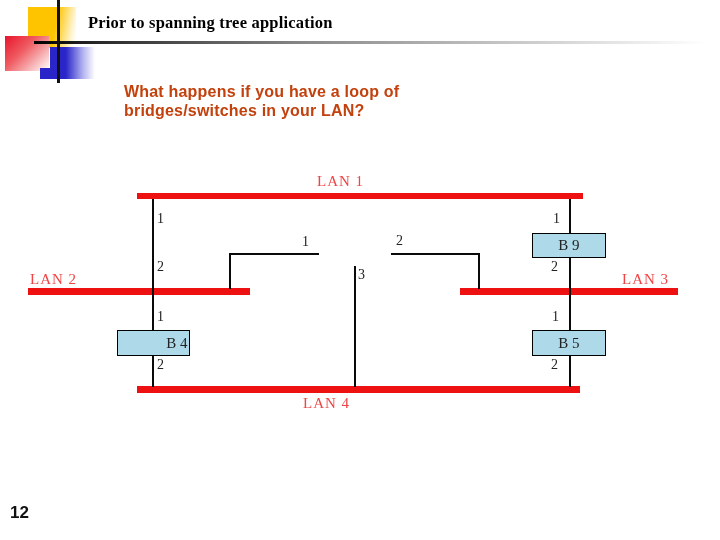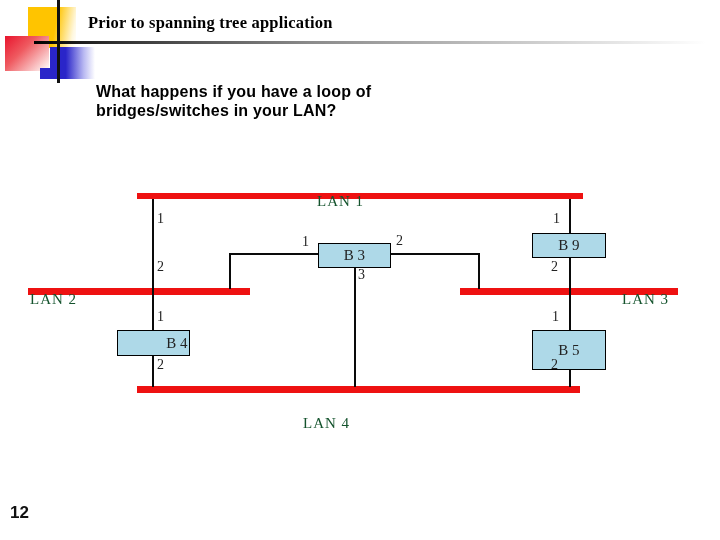--- a/index.html
+++ b/index.html
@@ -18,39 +18,39 @@
   .deco-blue-small{left:40px; top:68px; width:14px; height:11px; background:#2a25c9;}
   .deco-vline{position:absolute; left:57px; top:0; width:3px; height:83px; background:#111;}
   .title-rule{position:absolute; left:34px; top:41px; width:686px; height:3px;
     background:linear-gradient(to right,#000 0%,#2b2b2b 10%,#8a8a8a 40%,#c8c8c8 70%,rgba(255,255,255,0) 98%);}
   .slide-title{
     position:absolute; left:88px; top:13px; margin:0;
     font:bold 16.5px "Liberation Serif", serif; color:#000; letter-spacing:.2px;
   }
   
   .body-text{
-    position:absolute; left:96px; top:82px;
+    position:absolute; left:124px; top:82px;
     font:bold 16px "Liberation Sans", sans-serif; letter-spacing:.2px;
-    line-height:19px; color:#000000;
+    line-height:19px; color:#c2410c;
   }
   
   .page-number{
     position:absolute; left:10px; top:503px;
     font:bold 17px "Liberation Sans", sans-serif; color:#111;
   }
   
   .bus{position:absolute; background:#ee1111; z-index:1;}
   .wire{position:absolute; background:#0a0a0a; z-index:2;}
   .bridge{
     position:absolute; z-index:3; box-sizing:border-box;
     background:#aed9e8; border:1.5px solid #000;
     display:flex; align-items:center; justify-content:center;
     font:15px "Liberation Serif", serif; color:#222;
   }
-  .lan-label{position:absolute; z-index:4; font:15px "Liberation Serif", serif; color:#14532d; letter-spacing:1px;margin-top:20px;}
+  .lan-label{position:absolute; z-index:4; font:15px "Liberation Serif", serif; color:#ef4444; letter-spacing:1px;}
   .port{position:absolute; z-index:4; font:14px "Liberation Serif", serif; color:#222;}
 </style>
 </head>
 <body>
 
 <div class="slide">
 
   <div class="deco-sq deco-gold"></div>
   <div class="deco-sq deco-red"></div>
   <div class="deco-sq deco-blue"></div>
@@ -79,27 +79,24 @@
   <div class="wire" style="left:569px; top:199px; width:2px; height:188px;"></div>
   <div class="wire" style="left:354px; top:266px; width:2px; height:121px;"></div>
   <div class="wire" style="left:229px; top:253px; width:90px; height:2px;"></div>
   <div class="wire" style="left:229px; top:253px; width:2px; height:36px;"></div>
   <div class="wire" style="left:391px; top:253px; width:89px; height:2px;"></div>
   <div class="wire" style="left:478px; top:253px; width:2px; height:36px;"></div>
 
   <div class="bridge" style="left:532px; top:233px; width:74px; height:25px;">
     <span>B 9</span>
   </div>
-  <div class="bridge" style="left:318px; top:243px; width:73px; height:25px;">
-    <span>B 3</span>
-  </div>
   <div class="bridge" style="left:117px; top:330px; width:73px; height:26px;padding-left:47px;">
     <span>B 4</span>
   </div>
-  <div class="bridge" style="left:532px; top:330px; width:74px; height:40px;">
+  <div class="bridge" style="left:532px; top:330px; width:74px; height:26px;">
     <span>B 5</span>
   </div>
 
   <div class="port" style="left:157px; top:211px;">1</div>
   <div class="port" style="left:157px; top:259px;">2</div>
   <div class="port" style="left:553px; top:211px;">1</div>
   <div class="port" style="left:551px; top:259px;">2</div>
   <div class="port" style="left:302px; top:234px;">1</div>
   <div class="port" style="left:396px; top:233px;">2</div>
   <div class="port" style="left:358px; top:267px;">3</div>

